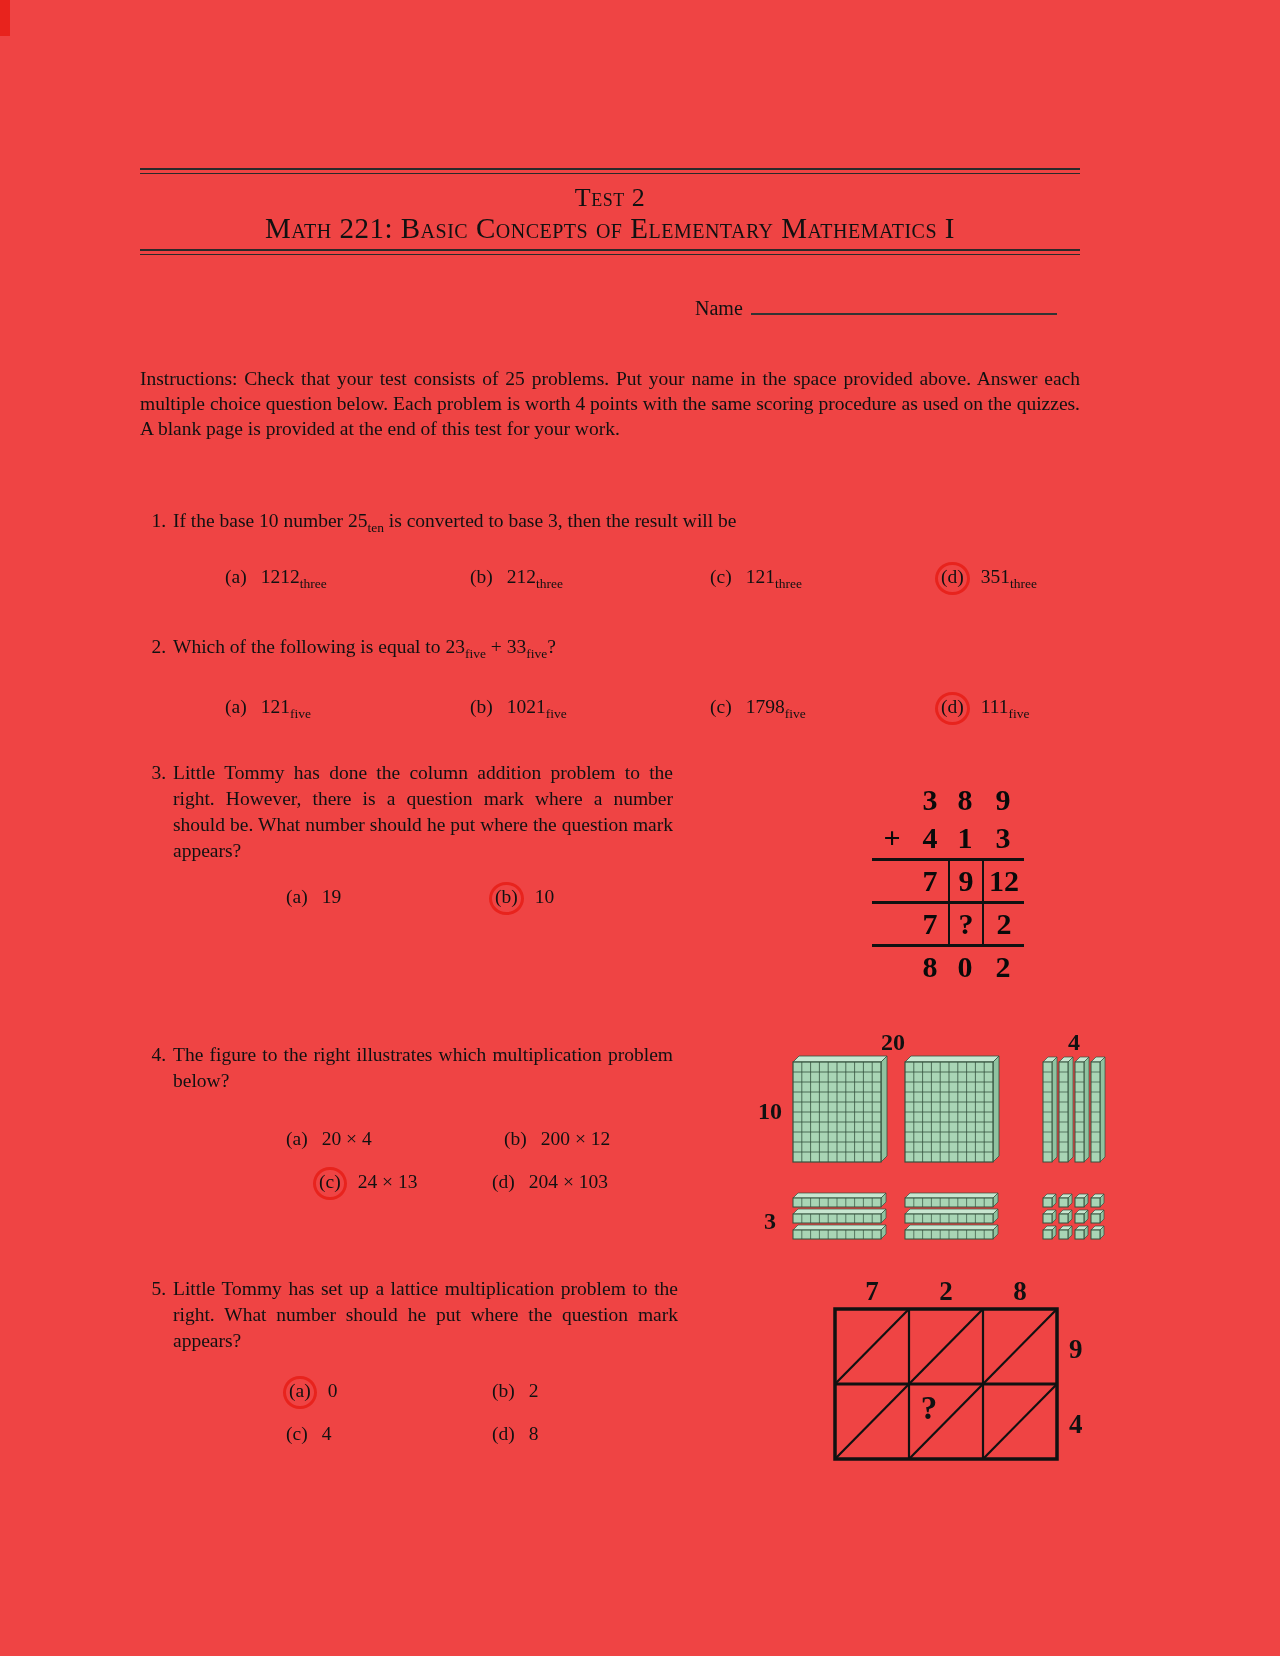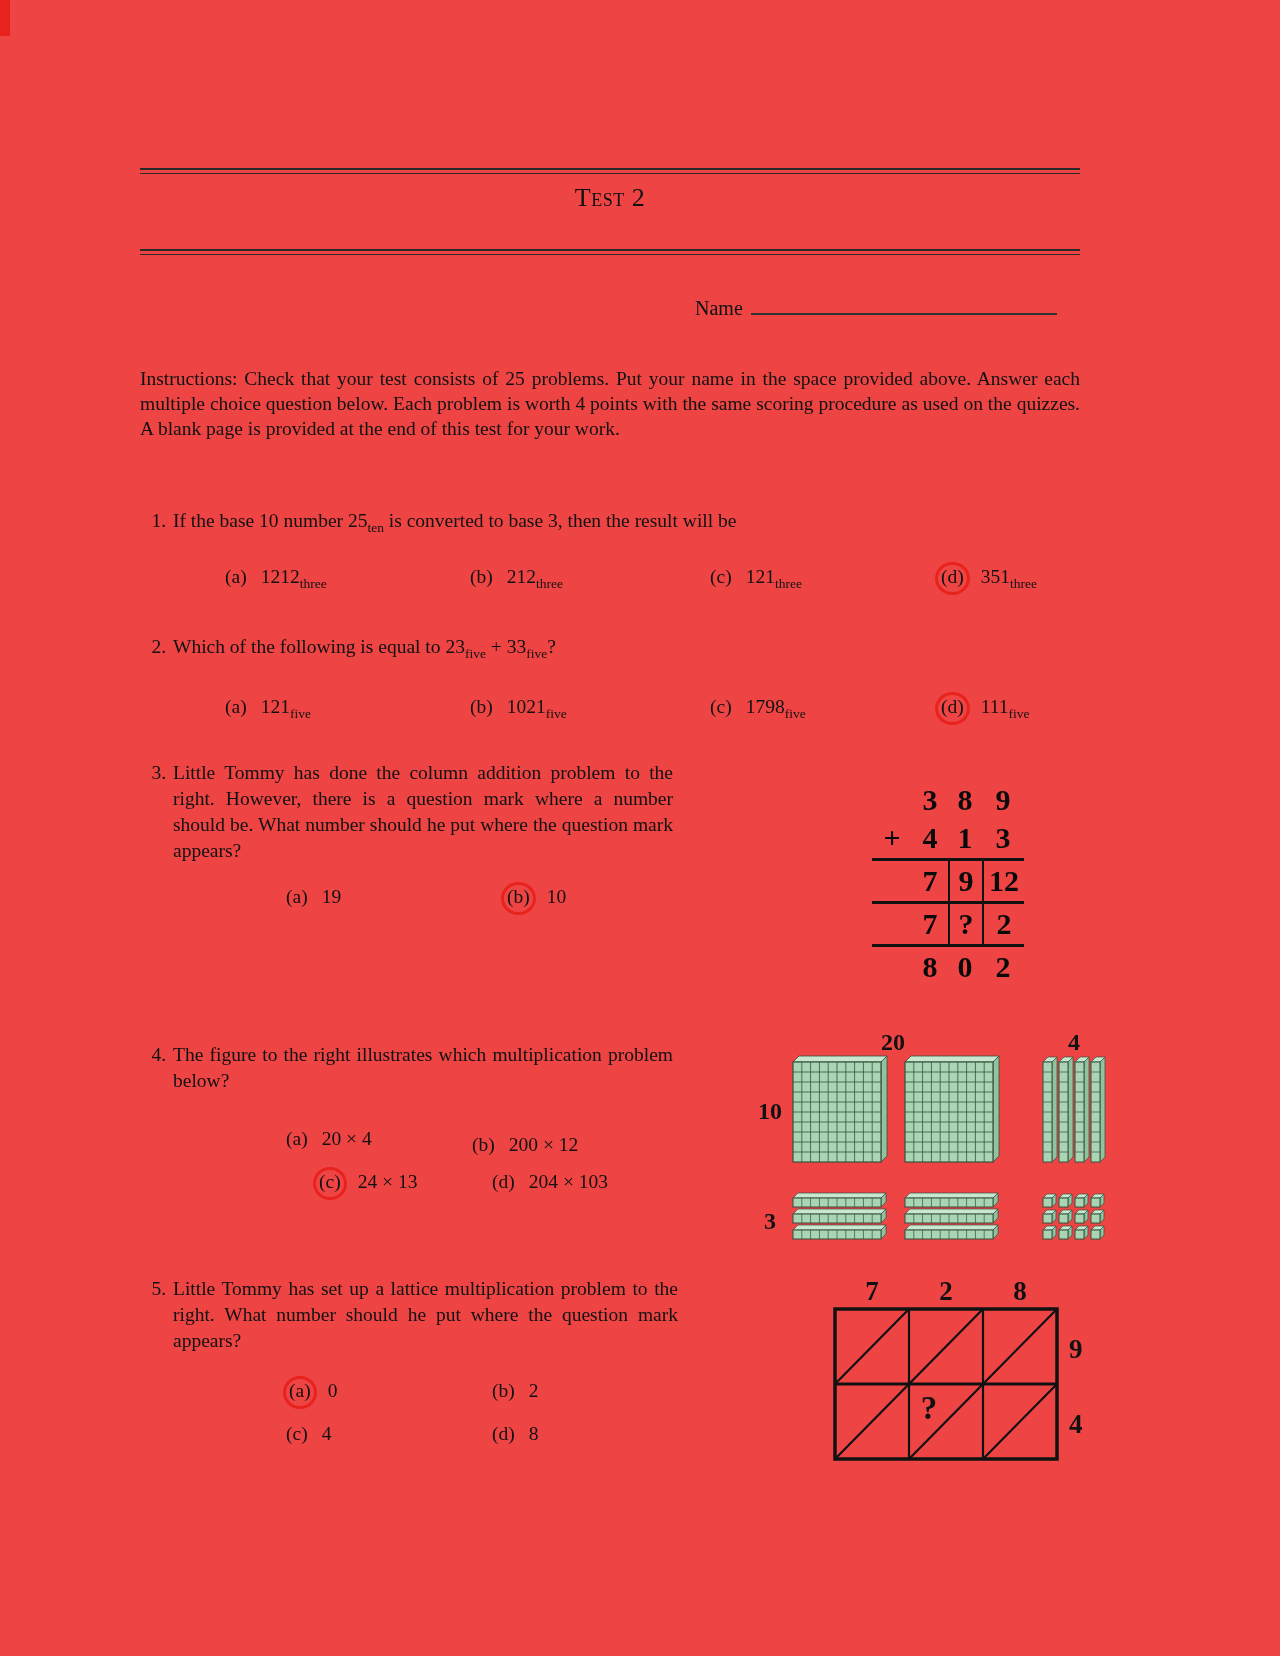--- a/index.html
+++ b/index.html
@@ -51,20 +51,21 @@
 </style>
 </head>
 <body>
 
 <div class="page">
 
   <div class="corner-mark"></div>
 
   <div class="double-rule rule-top"></div>
   <div class="title1">Test 2</div>
+  <div class="title2">Math 221: Basic Concepts of Elementary Mathematics I</div>
   <div class="double-rule rule-bottom"></div>
 
   <div class="name-row">
     <span>Name</span><span class="name-line"></span>
   </div>
 
   <div class="instructions">Instructions: Check that your test consists of 25 problems. Put your name in the space provided above. Answer each multiple choice question below. Each problem is worth 4 points with the same scoring procedure as used on the quizzes. A blank page is provided at the end of this test for your work.</div>
 
   <div class="qblock" style="top:508px;">
     <div class="qnum">1.</div>
@@ -87,21 +88,21 @@
     <span class="opt" style="left:710px;"><span class="letter">(c)</span><span class="val"><span>1798</span><sub>five</sub></span></span>
     <span class="opt" style="left:938px;"><span class="letter circled">(d)</span><span class="val"><span>111</span><sub>five</sub></span></span>
   </div>
 
   <div class="qblock" style="top:760px;">
     <div class="qnum">3.</div>
     <div class="qbody just">Little Tommy has done the column addition problem to the right. However, there is a question mark where a number should be. What number should he put where the question mark appears?</div>
   </div>
   <div class="optrow" style="top:886px;">
     <span class="opt" style="left:286px;"><span class="letter">(a)</span><span class="val">19</span></span>
-    <span class="opt" style="left:504px;"><span class="letter circled">(b)</span><span class="val">10</span></span>
+    <span class="opt" style="left:492px;"><span class="letter circled">(b)</span><span class="val">10</span></span>
   </div>
 
   <div class="add-fig">
     <div class="arow r1">
       <div class="ac c0"></div>
       <div class="ac">3</div>
       <div class="ac">8</div>
       <div class="ac">9</div>
     </div>
     <div class="arow r2">
@@ -129,21 +130,21 @@
       <div class="ac">2</div>
     </div>
   </div>
 
   <div class="qblock" style="top:1042px;">
     <div class="qnum">4.</div>
     <div class="qbody just">The figure to the right illustrates which multiplication problem below?</div>
   </div>
   <div class="optrow" style="top:1128px;">
     <span class="opt" style="left:286px;"><span class="letter">(a)</span><span class="val">20 × 4</span></span>
-    <span class="opt" style="left:472px;margin-top:6px;"><span class="letter">(b)</span><span class="val">200 × 12</span></span>
+    <span class="opt" style="left:504px;"><span class="letter">(b)</span><span class="val">200 × 12</span></span>
   </div>
   <div class="optrow" style="top:1171px;">
     <span class="opt" style="left:286px;padding-left:30px;"><span class="letter circled">(c)</span><span class="val">24 × 13</span></span>
     <span class="opt" style="left:492px;"><span class="letter">(d)</span><span class="val">204 × 103</span></span>
   </div>
 
   <div class="blocks-fig">
     <svg width="366" height="224" viewBox="0 0 366 224">
         <polygon points="48,40 54,34 142,34 136,40" fill="#c8e6d0" stroke="#34503d" stroke-width="0.8"></polygon>
         <polygon points="136,40 142,34 142,134 136,140" fill="#90c2a0" stroke="#34503d" stroke-width="0.8"></polygon>

